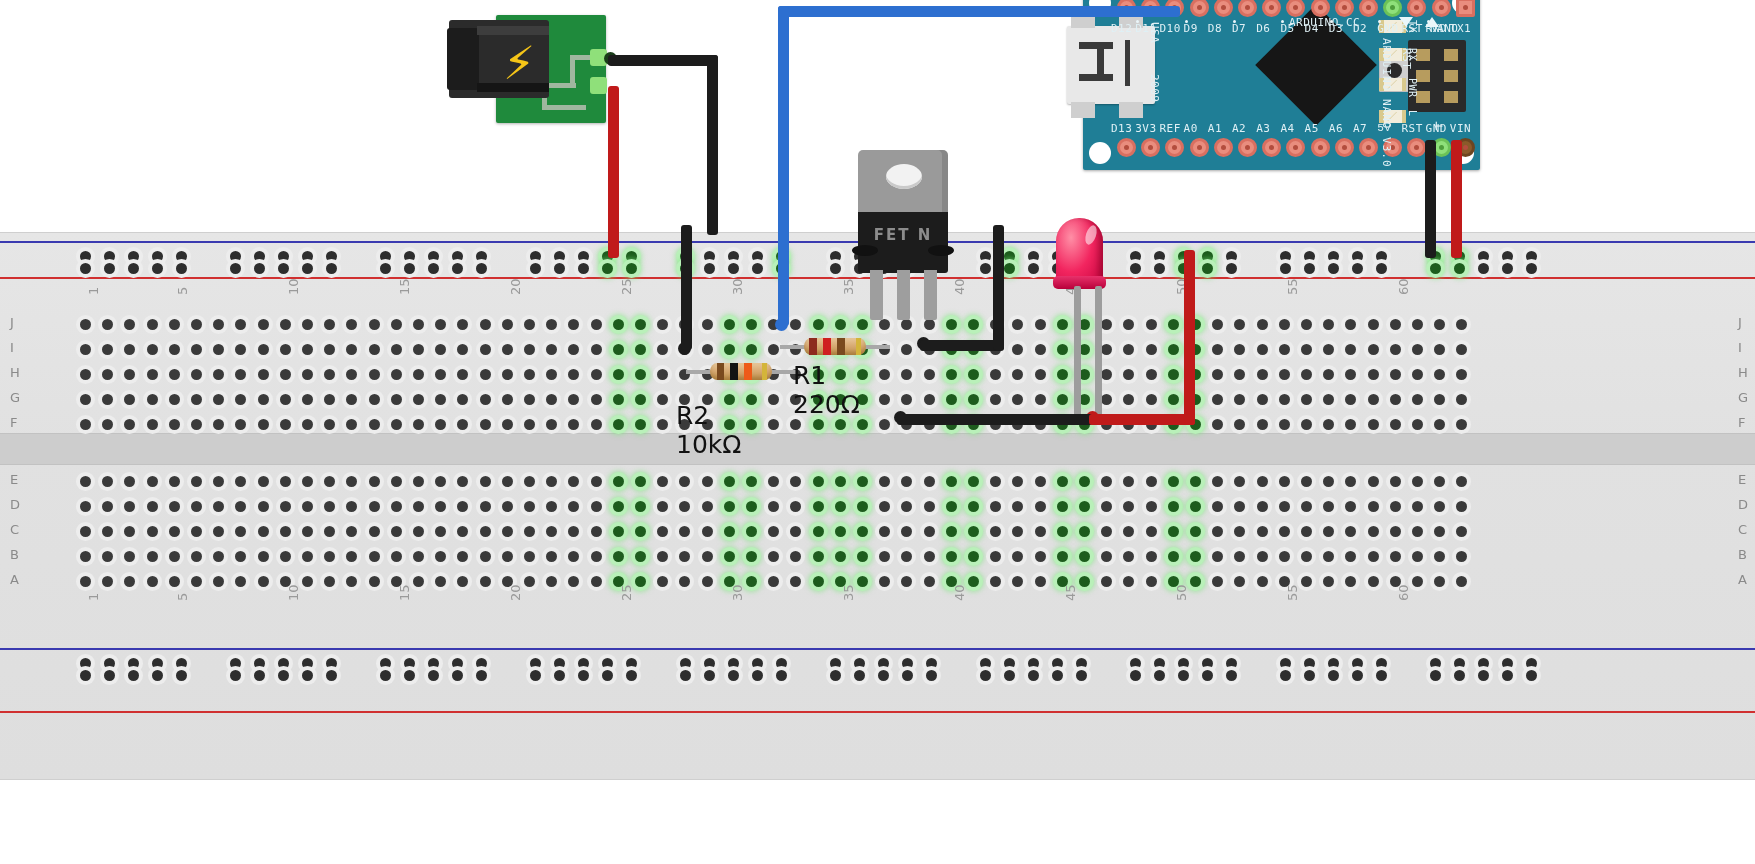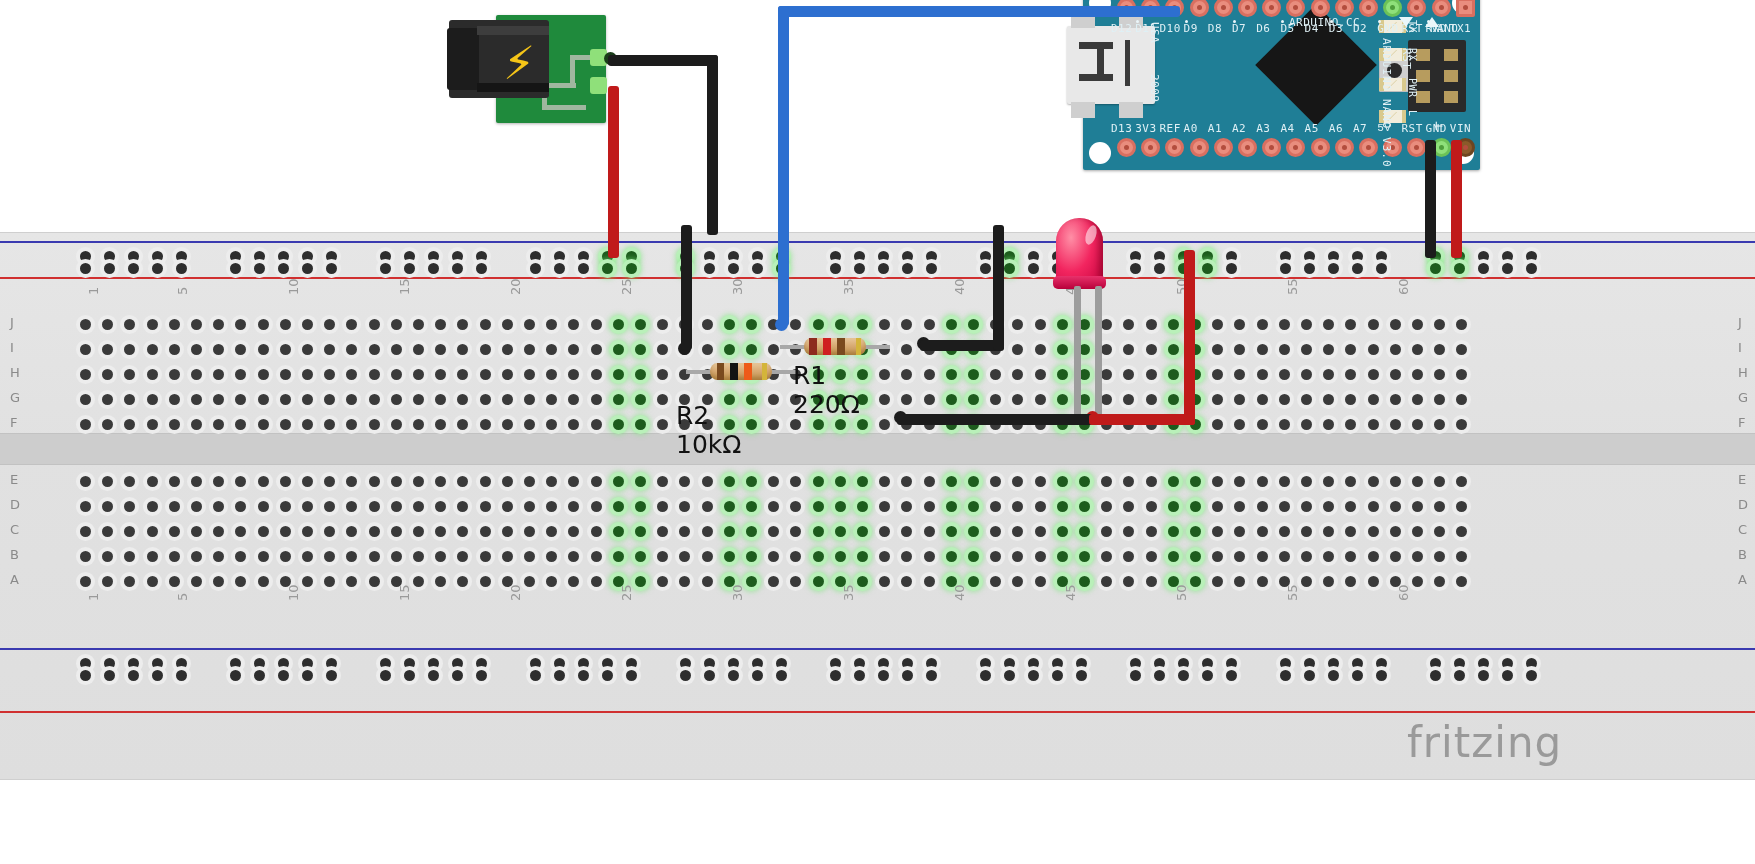--- a/index.html
+++ b/index.html
@@ -1216,20 +1216,32 @@
     <div class="nano-lbl rot90" style="left:335px;top:92px;font-size:10px;">PWR</div>
     <div class="nano-lbl rot90" style="left:335px;top:124px;font-size:10px;">L</div>
     <div class="nano-lbl rot90" style="left:310px;top:52px;letter-spacing:1px;">ARDUINO NANO V3.0</div>
 
     <div class="nano-lbl" style="left:347px;top:36px;">NANO</div>
     <div style="position:absolute;left:316px;top:31px;width:0;height:0;border-left:7px solid transparent;border-right:7px solid transparent;border-top:10px solid #eaf6fa;"></div>
     <div style="position:absolute;left:342px;top:31px;width:0;height:0;border-left:7px solid transparent;border-right:7px solid transparent;border-bottom:10px solid #eaf6fa;"></div>
     <div style="position:absolute;left:352px;top:132px;color:#eaf6fa;font-size:13px;font-family:'DejaVu Sans Mono',monospace;">⊢</div>
   </div>
 
+  <div class="fet">
+    <div class="fet-tab">
+      <div class="fet-hole"></div>
+    </div>
+    <div class="fet-body"></div>
+    <div class="fet-notch" style="left:-6px;top:95px;"></div>
+    <div class="fet-notch" style="left:70px;top:95px;"></div>
+    <div class="fet-txt">FET N</div>
+    <div class="fet-leg" style="left:12px;top:120px;"></div>
+    <div class="fet-leg" style="left:39px;top:120px;"></div>
+    <div class="fet-leg" style="left:66px;top:120px;"></div>
+  </div>
 
   <div class="led">
     <div class="led-dome"></div>
     <div class="led-gloss"></div>
     <div class="led-flange"></div>
   </div>
   <div class="led-leg" style="left:1074px;top:286px;height:132px;"></div>
   <div class="led-leg" style="left:1095px;top:286px;height:132px;"></div>
 
   <div class="res" style="left:686px;top:363px;width:110px;">
@@ -1249,14 +1261,13 @@
     <div class="res-body" style="left:24px;">
       <div class="band" style="left:5px;width:8px;background:#8d2b1e;"></div>
       <div class="band" style="left:19px;width:8px;background:#cf2020;"></div>
       <div class="band" style="left:33px;width:8px;background:#7a4a1e;"></div>
       <div class="band" style="left:52px;width:5px;background:#d4b43a;"></div>
     </div>
   </div>
   <div class="res-label" style="left:793px;top:363px;">R1</div>
   <div class="res-label" style="left:793px;top:392px;">220Ω</div>
 
-  <div class="fz">fritzing</div>
 </div>
 
 </body></html>

